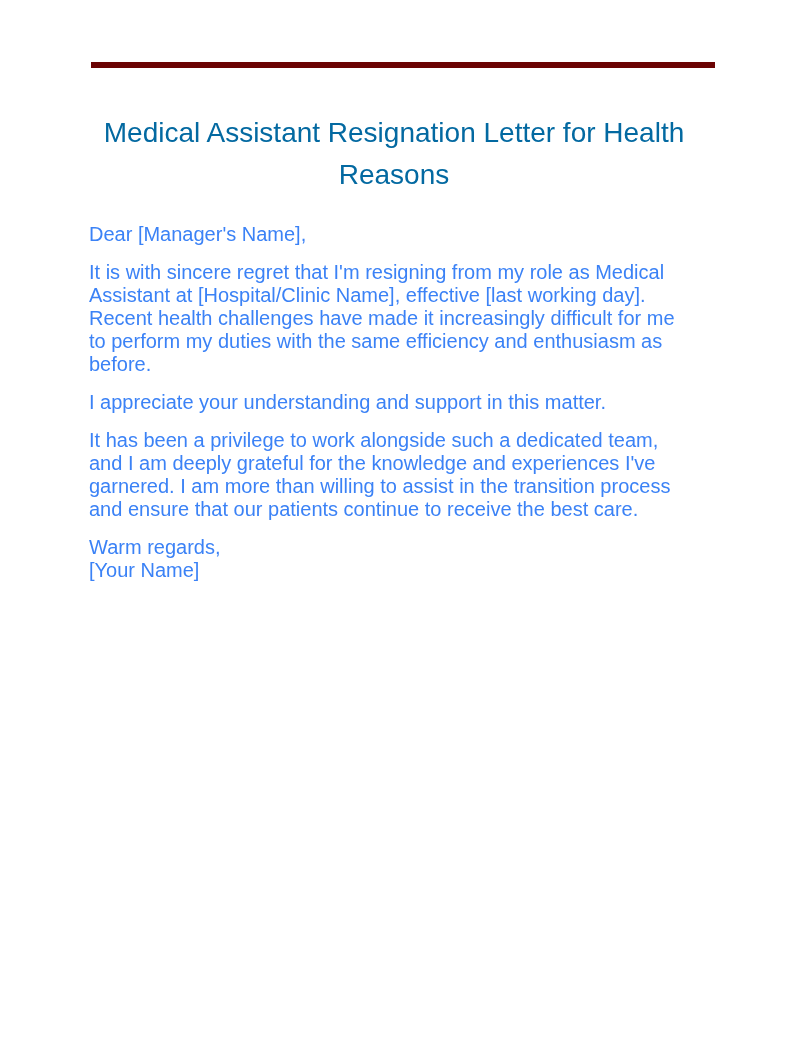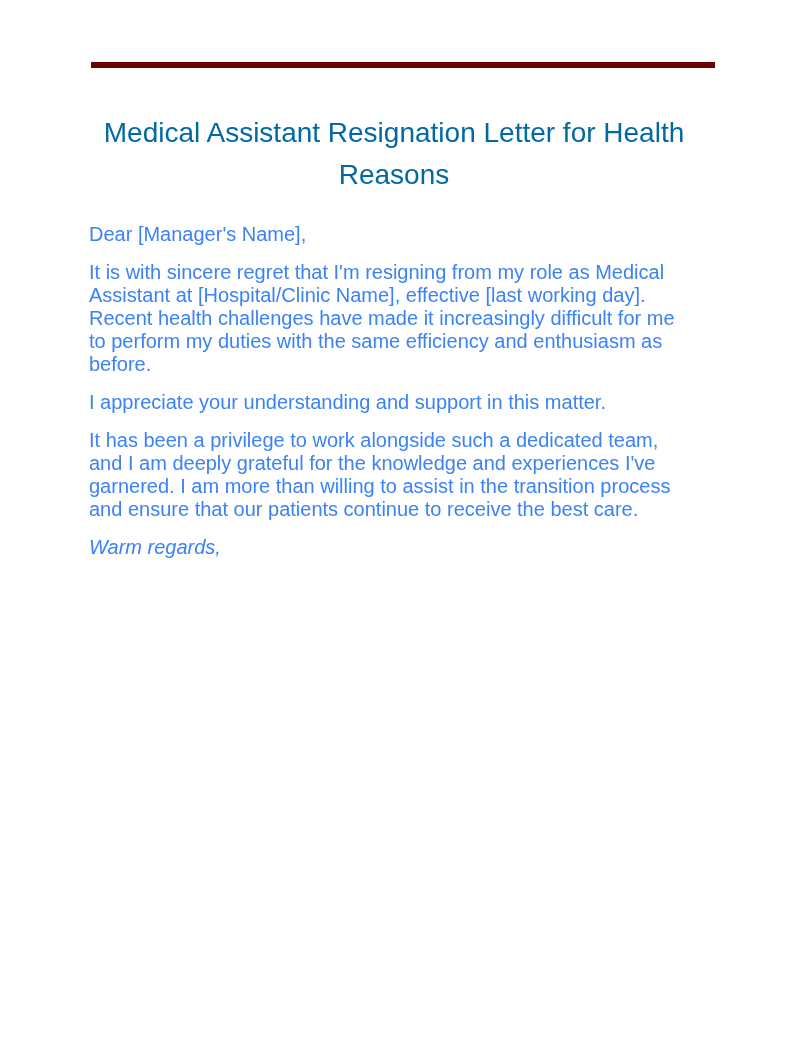--- a/index.html
+++ b/index.html
@@ -50,33 +50,33 @@
       font-size: 20px;
       line-height: 23px;
       color: #3b82f6;
       margin-top: 16px;
     }
     .body-text p {
       margin: 0 0 15px 0;
     }
     .closing-line {
       display: block;
-      font-style: italic;
     }
   </style>
 </head>
 <body>
 
 <div class="page">
   <div class="top-rule"></div>
 
   <h1 class="title">Medical Assistant Resignation Letter for Health Reasons</h1>
 
   <div class="body-text">
     <p>Dear [Manager's Name],</p>
     <p>It is with sincere regret that I'm resigning from my role as Medical Assistant at [Hospital/Clinic Name], effective [last working day]. Recent health challenges have made it increasingly difficult for me to perform my duties with the same efficiency and enthusiasm as before.</p>
     <p>I appreciate your understanding and support in this matter.</p>
     <p>It has been a privilege to work alongside such a dedicated team, and I am deeply grateful for the knowledge and experiences I've garnered. I am more than willing to assist in the transition process and ensure that our patients continue to receive the best care.</p>
     <p>
       <span class="closing-line">Warm regards,</span>
+      <span class="closing-line">[Your Name]</span>
     </p>
   </div>
 </div>
 
 </body></html>

